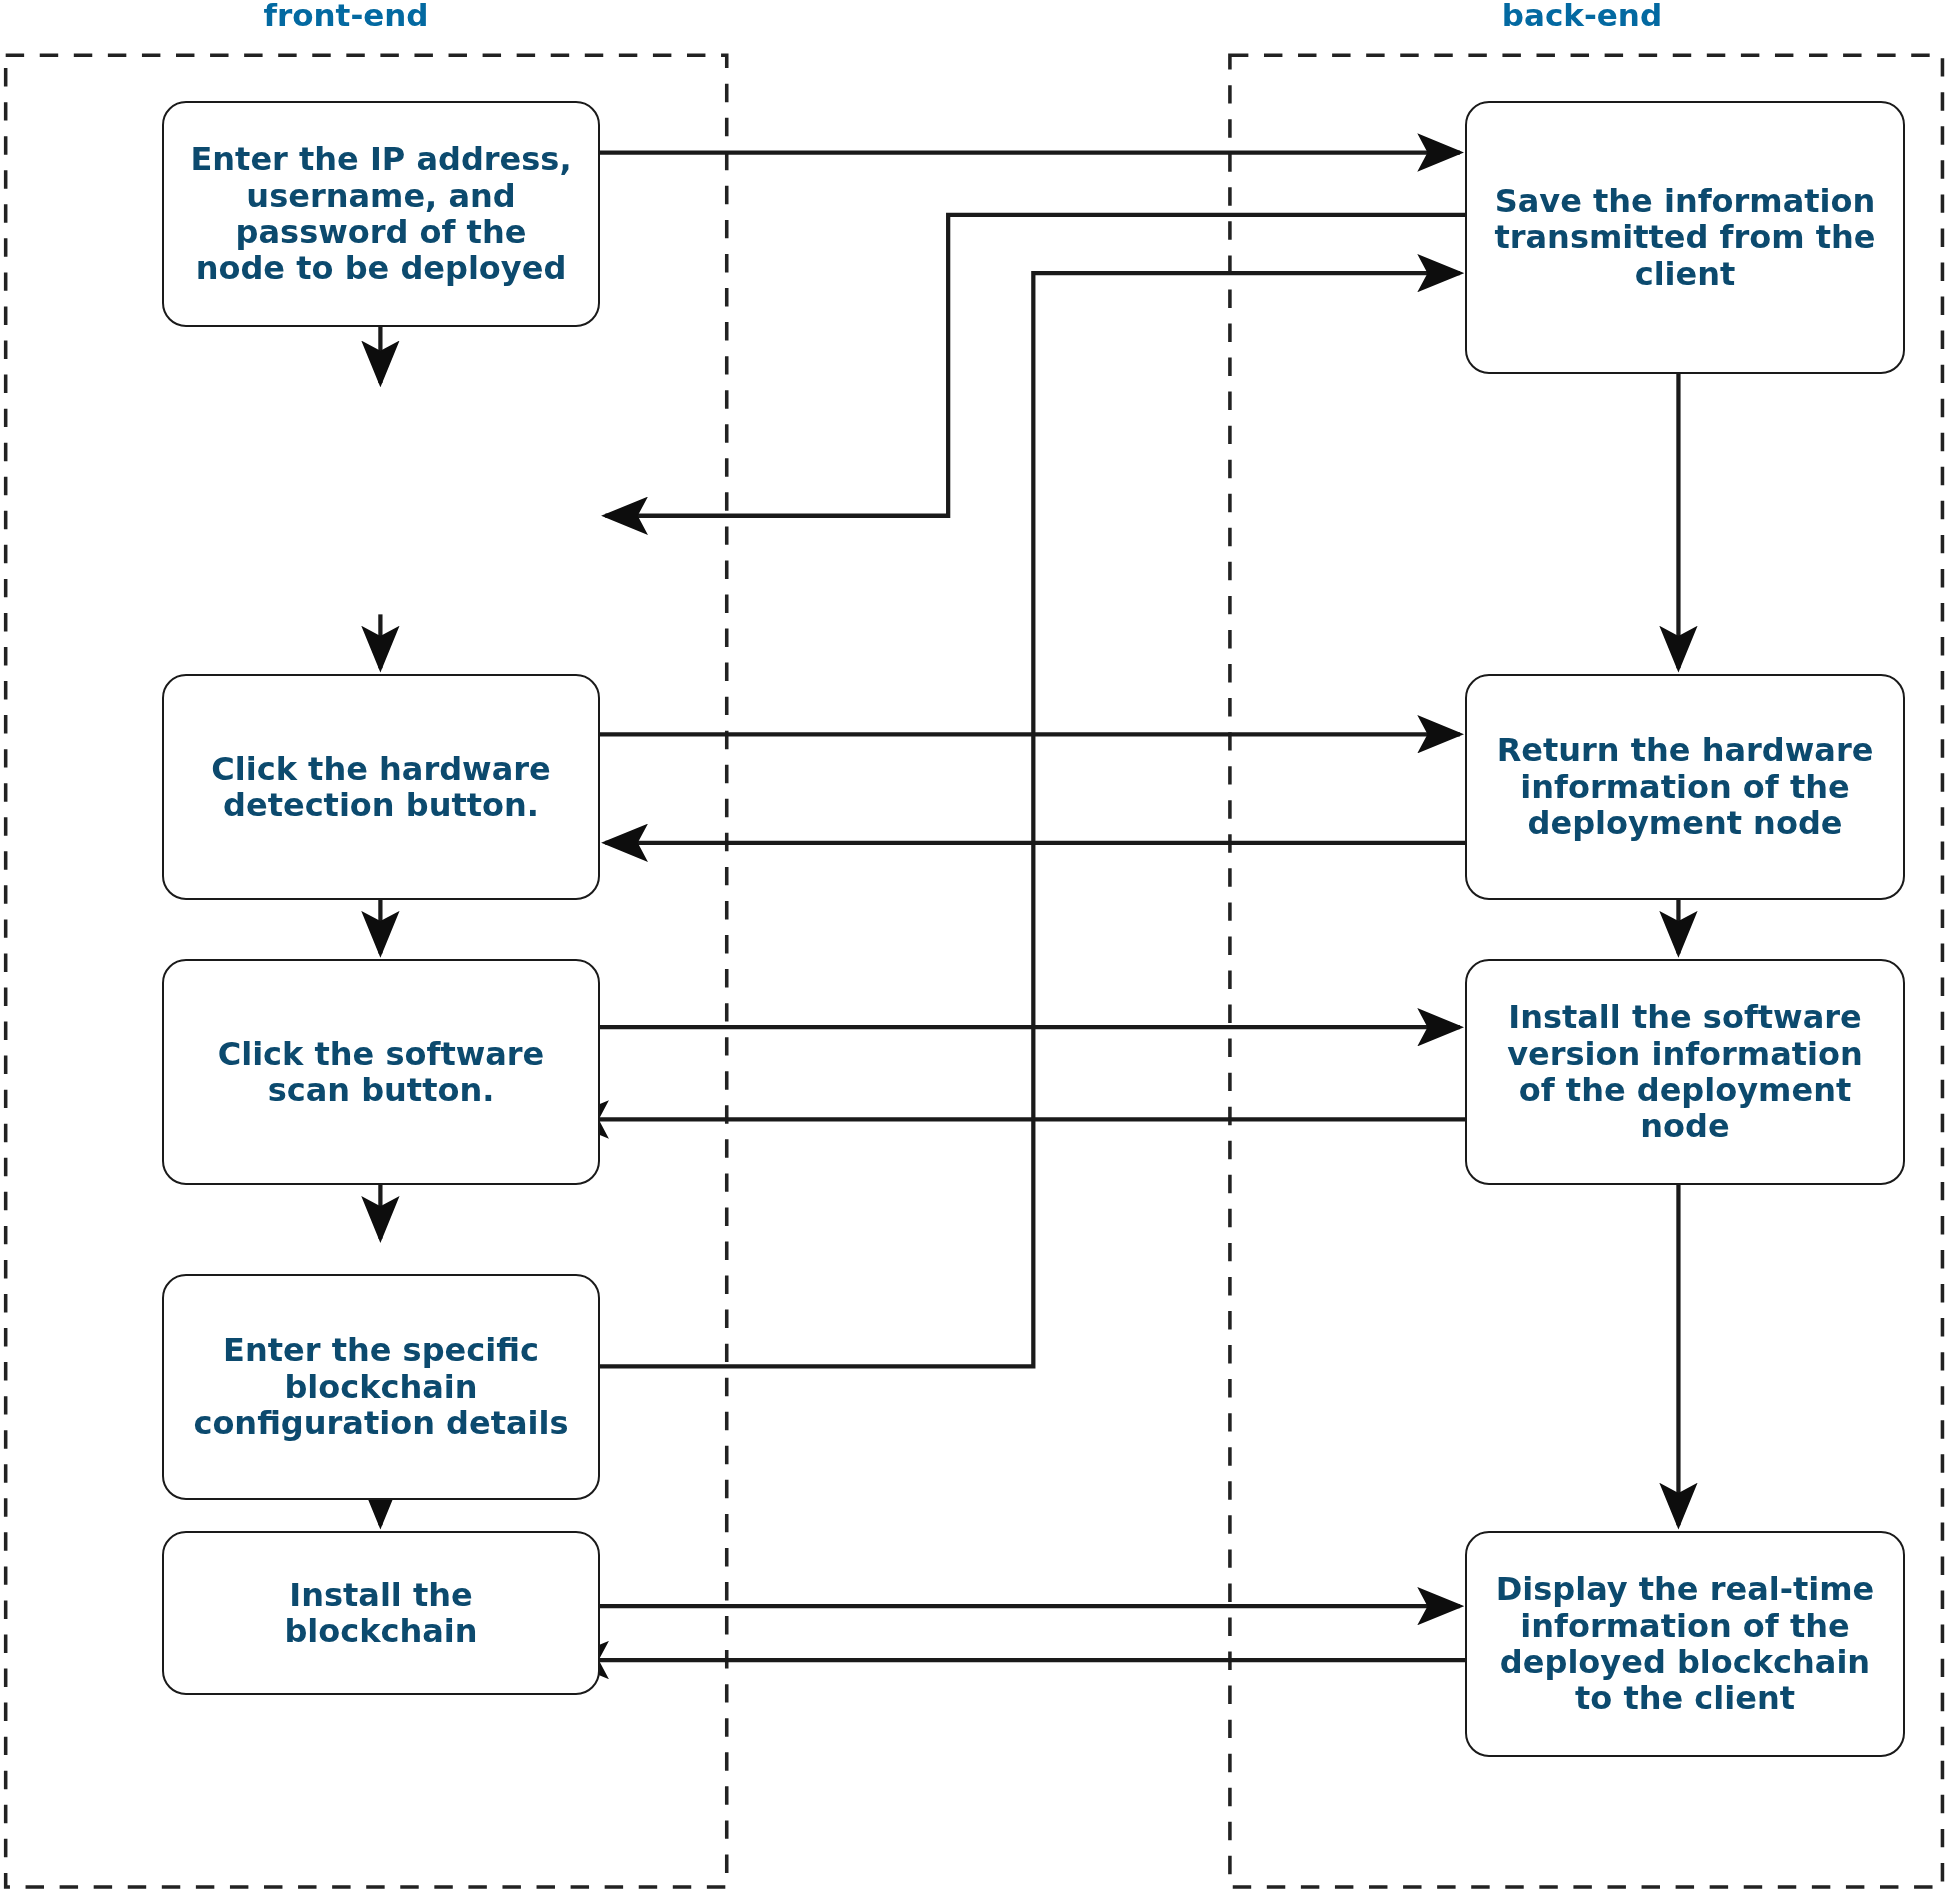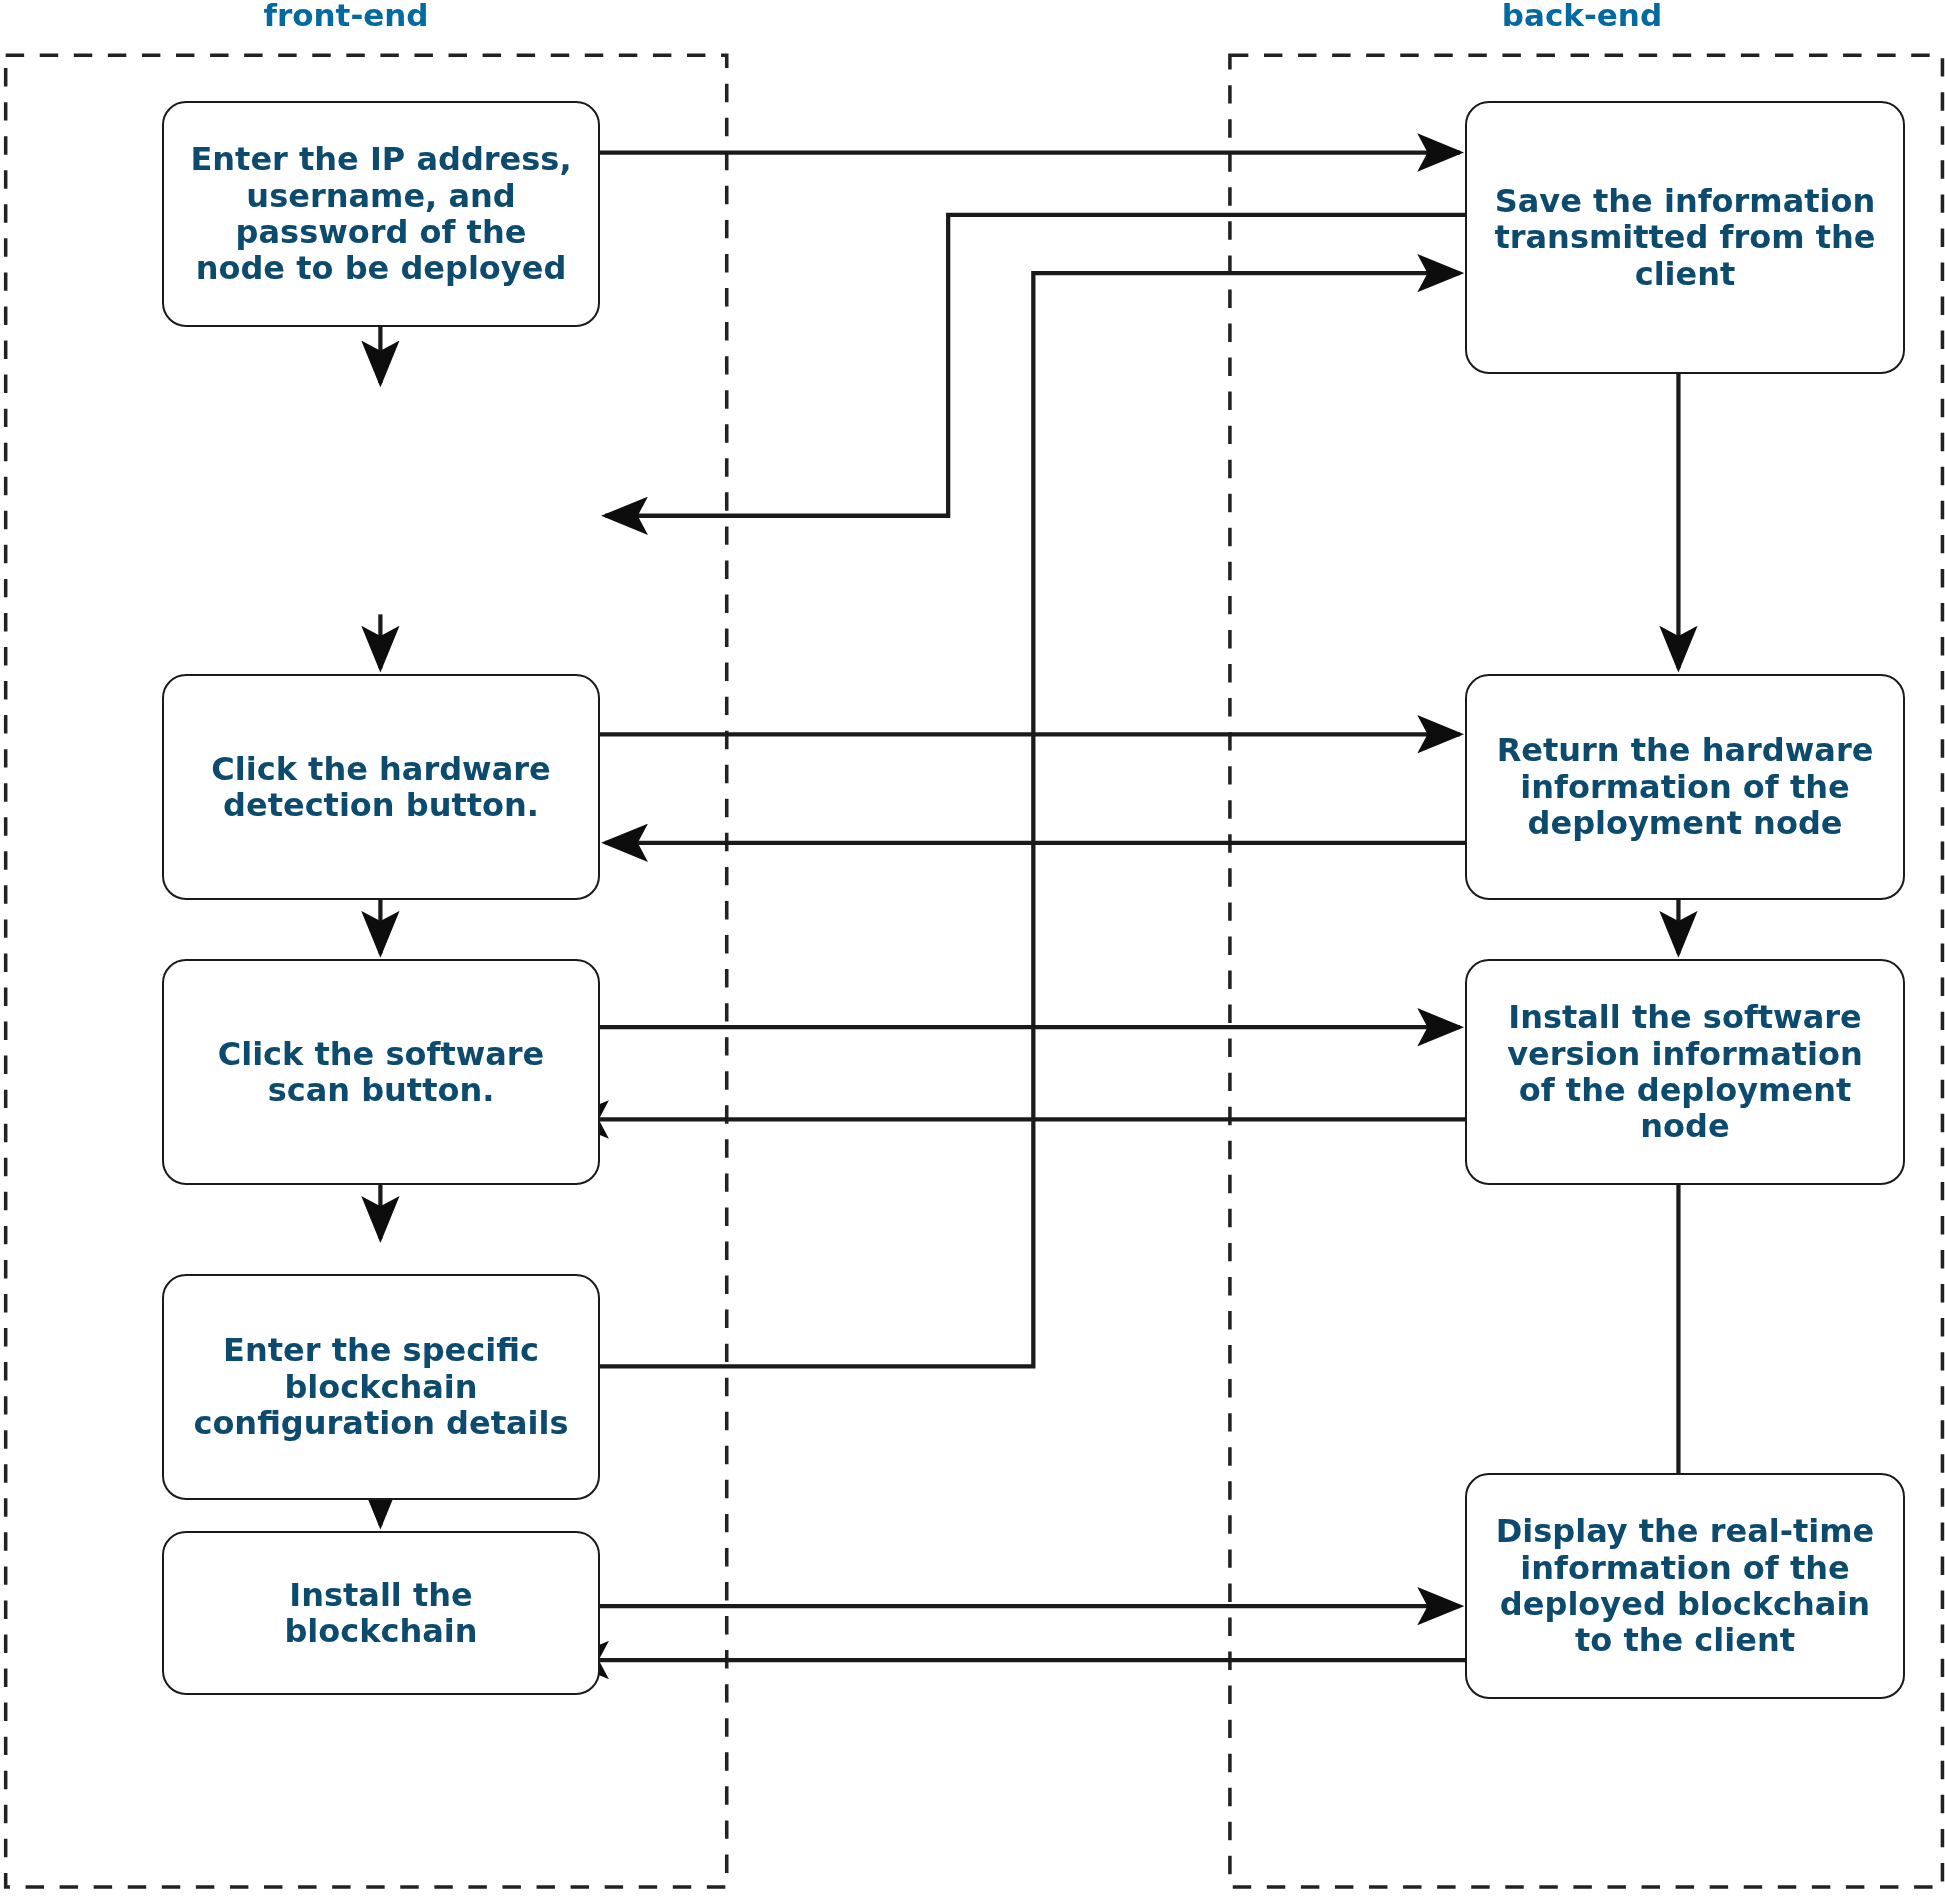--- a/index.html
+++ b/index.html
@@ -142,21 +142,21 @@
 deployment node</span>
   </div>
 
   <div class="node" style="left:1465px; top:959px; width:440px; height:226px;">
     <span class="node-label">Install the software
 version information
 of the deployment
 node</span>
   </div>
 
-  <div class="node" style="left:1465px; top:1473px; width:440px; height:226px;">
+  <div class="node" style="left:1465px; top:1531px; width:440px; height:226px;">
     <span class="node-label">Display the real-time
 information of the
 deployed blockchain
 to the client</span>
   </div>
 
 </div>
 
 
 </body></html>

